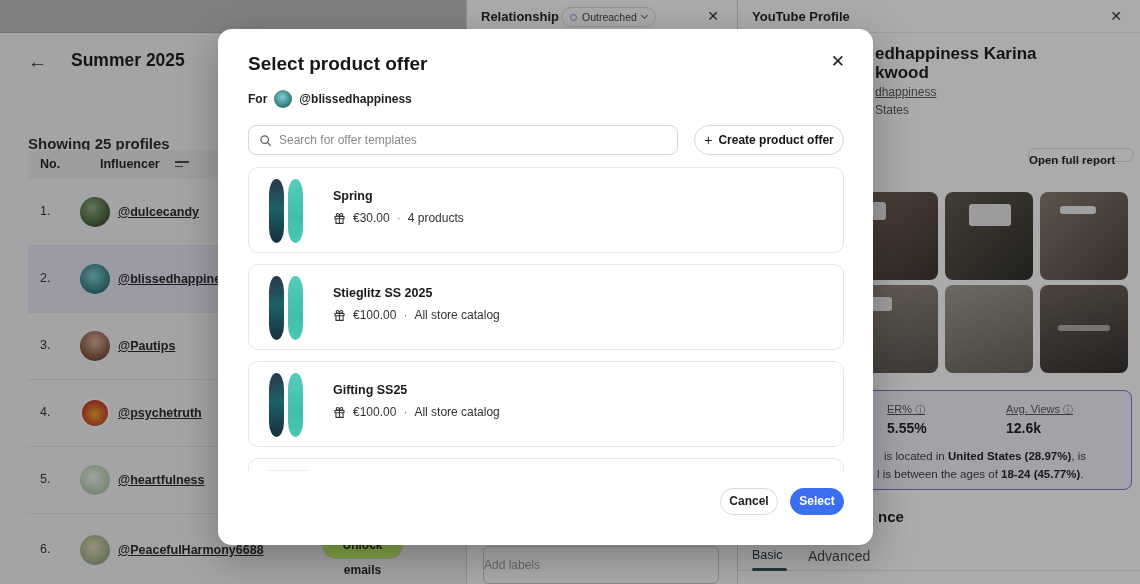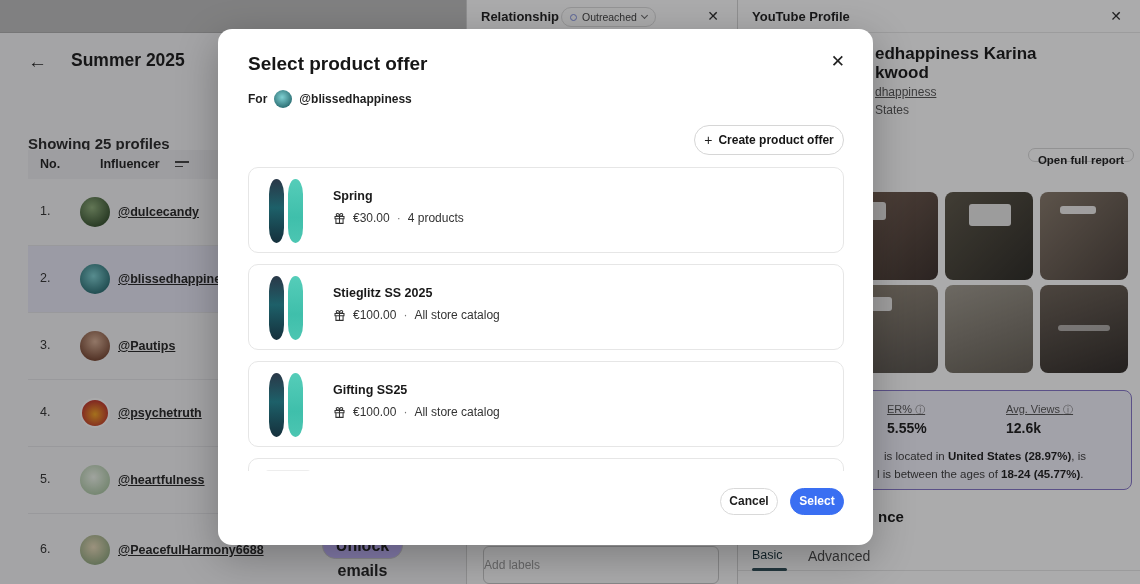--- a/index.html
+++ b/index.html
@@ -28,39 +28,39 @@
   .trow.selected { background:#e7e7f4; }
   .row-no { position:absolute; left:12px; top:25px; font-size:12.5px; color:#333; }
   .row-av { position:absolute; left:52px; top:18px; width:30px; height:30px; border-radius:50%; }
   .row-handle { position:absolute; left:90px; top:26px; font-size:12.5px; font-weight:bold; color:#262626; text-decoration:underline; cursor:pointer; }
   .av1 { background:radial-gradient(circle at 40% 35%,#8fae7a,#37522f 75%); }
   .av2 { background:radial-gradient(circle at 45% 40%,#7fd0d2,#2b6e73 75%); }
   .av3 { background:radial-gradient(circle at 50% 35%,#d9b096,#7a4a35 75%); }
   .av4 { background:radial-gradient(circle at 50% 55%,#f5a623,#c0392b 70%); border:2px solid #fdfdfd; }
   .av5 { background:radial-gradient(circle at 45% 40%,#eef4ea,#a8c4a0 80%); }
   .av6 { background:radial-gradient(circle at 45% 40%,#e7d9b8,#8aa37a 80%); }
-  .unlock-btn { position:absolute; left:322px; top:532px; width:81px; height:27px; border-radius:14px; background:#c4b5fd; border:1px solid #cfcfcf; font-size:16px; font-weight:bold; color:#222; text-align:center; line-height:25px; cursor:pointer; }
+  .unlock-btn { position:absolute; left:322px; top:532px; width:81px; height:27px; border-radius:14px; background:#bef264; border:1px solid #cfcfcf; font-size:12px; font-weight:bold; color:#222; text-align:center; line-height:25px; cursor:pointer; }
 
   
   .drawer-head { position:absolute; left:0; top:0; width:100%; height:33px; border-bottom:1px solid #e8e8e8; background:#fff; }
   .drawer-title { position:absolute; left:14px; top:9px; font-size:13px; font-weight:bold; color:#1e1e1e; }
   .drawer-close { position:absolute; right:18px; top:8px; font-size:14px; color:#2b2b2b; cursor:pointer; }
   .status-badge { position:absolute; left:94px; top:7px; height:20px; border:1px solid #dcdcdc; border-radius:10px; background:#fdfdfd; display:flex; align-items:center; gap:5px; padding:0 8px; cursor:pointer; }
   .badge-dot { width:7px; height:7px; border-radius:50%; border:1.5px solid #7f8fe0; }
   .badge-label { font-size:10.5px; color:#3e3e3e; }
   .chev { width:5px; height:5px; border-right:1.4px solid #666; border-bottom:1.4px solid #666; transform:rotate(45deg); margin-top:-3px; }
   .labels-input { position:absolute; left:16px; top:546px; width:236px; height:38px; border:1px solid #c9c9c9; border-radius:6px; background:#fff; font-size:12px; color:#666; outline:none; }
   .labels-input::placeholder { color:#9a9a9a; }
 
   
   .name-l1 { position:absolute; left:137px; top:44px; font-size:17px; font-weight:bold; color:#181818; }
   .name-l2 { position:absolute; left:137px; top:63px; font-size:17px; font-weight:bold; color:#181818; }
   .handle-link { position:absolute; left:137px; top:85px; font-size:12px; color:#555; text-decoration:underline; cursor:pointer; }
   .loc-text { position:absolute; left:137px; top:103px; font-size:12px; color:#555; }
-  .open-report { position:absolute; left:290px; top:148px; width:106px; height:14px; border-radius:13px; background:#fff; border:1px solid #d9d9d9; font-size:11.5px; font-weight:bold; color:#1e1e1e; text-align:center; line-height:23px; cursor:pointer; }
+  .open-report { position:absolute; left:290px; top:148px; width:106px; height:14px; border-radius:13px; background:#fff; border:1px solid #d9d9d9; font-size:11.5px; font-weight:bold; color:#1e1e1e; text-align:left; line-height:23px; cursor:pointer; }
   .thumb { position:absolute; width:88px; height:88px; border-radius:8px; cursor:pointer; overflow:hidden; }
   .chip { position:absolute; background:rgba(255,255,255,0.88); border-radius:3px; }
   .t1 { left:112px; top:192px; background:linear-gradient(135deg,#7a6355,#3a2f2a); }
   .t2 { left:207px; top:192px; background:linear-gradient(135deg,#5d5748,#2c2a24); }
   .t3 { left:302px; top:192px; background:linear-gradient(135deg,#87796a,#4a4039); }
   .t4 { left:112px; top:285px; background:linear-gradient(160deg,#93897a,#55504a); }
   .t5 { left:207px; top:285px; background:linear-gradient(160deg,#a09a8e,#645e54); }
   .t6 { left:302px; top:285px; background:linear-gradient(160deg,#6e6358,#302b27); }
   .stats-card { position:absolute; left:12px; top:390px; width:382px; height:100px; background:#f2f1fb; border:1px solid #8576c8; border-radius:8px; }
   .stat-label { position:absolute; font-size:11px; color:#555;text-decoration:underline; }
@@ -220,20 +220,27 @@
   <div id="modal">
     <div class="m-title">Select product offer</div>
     <span class="m-close">✕</span>
 
     <div class="m-for">
       <span class="m-for-label">For</span>
       <span class="m-for-av"></span>
       <span class="m-for-handle">@blissedhappiness</span>
     </div>
 
+    <div class="m-search">
+      <svg width="13" height="13" viewBox="0 0 16 16">
+        <circle cx="7" cy="7" r="4.6" fill="none" stroke="#555" stroke-width="1.5"></circle>
+        <line x1="10.6" y1="10.6" x2="14" y2="14" stroke="#555" stroke-width="1.5" stroke-linecap="round"></line>
+      </svg>
+      <input placeholder="Search for offer templates" style="">
+    </div>
 
     <div class="m-create">
       <span class="plus">+</span>
       <span class="lbl">Create product offer</span>
     </div>
 
     <div class="m-list">
 
       <div class="offer-card">
         <span class="board-wrap">

